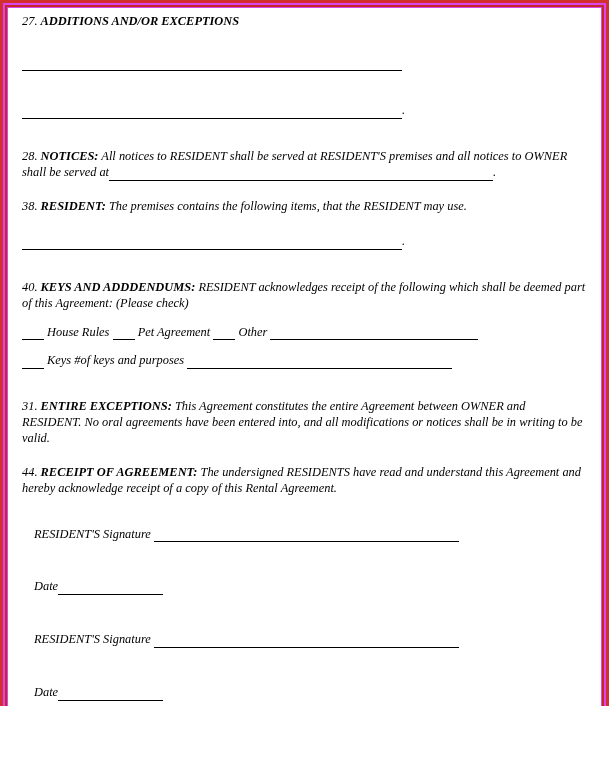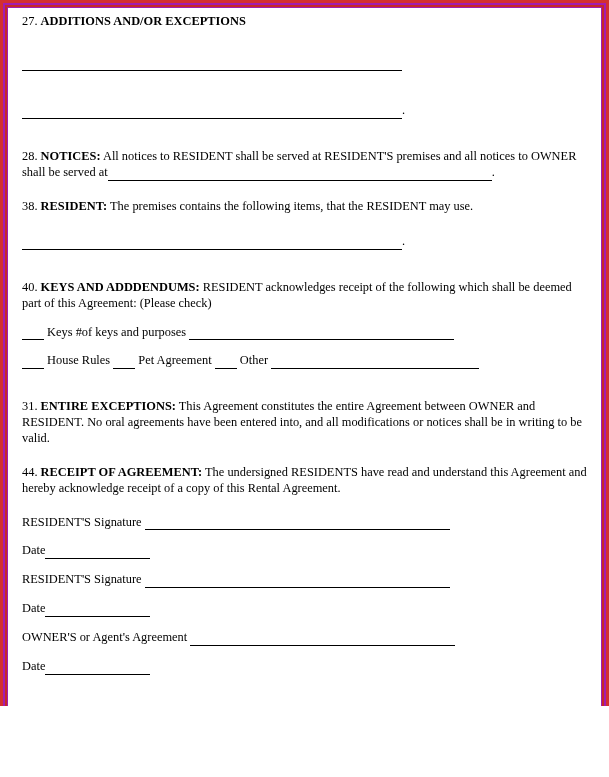--- a/index.html
+++ b/index.html
@@ -5,22 +5,23 @@
   html, body {
     margin: 0;
     padding: 0;
     background: #ffffff;
   }
   .page {
     position: relative;
     width: 609px;
     height: 706px;
     box-sizing: border-box;
-    background: #a21caf;
+    background: #d946ef;
     overflow: hidden;
+    font-style: italic;
   }
   
   .frame-outer {
     position: absolute;
     left: 0; top: 0;
     width: 609px;
     height: 777px;
     box-sizing: border-box;
     border: 3px solid #d32f2f;
     pointer-events: none;
@@ -82,21 +83,21 @@
   .r-osig  { width: 265px; }
   .r-date  { width: 105px; }
   .check {
     display: inline-block;
     border-bottom: 1.4px solid #000;
     width: 22px;
     height: 0.92em;
     vertical-align: bottom;
   }
   .dot { font-size: 12.4px; }
-  .sig-line { margin: 0; white-space: nowrap; }
+  .sig-line { margin: 12px; white-space: nowrap; }
 </style>
 </head>
 <body>
 
 <div class="page">
 
   <div class="frame-outer"></div>
   <div class="frame-inner"></div>
 
   <div class="sheet">
@@ -113,22 +114,22 @@
 
     <div class="sp-l"></div>
 
     <p class="clause"><span class="num">38.</span> <span class="head">RESIDENT:</span> <span>The premises contains the following items, that the RESIDENT may use.</span></p>
     <div class="sp-s"></div>
     <p class="rule-row"><span class="rule r-inv"></span><span class="dot">.</span></p>
 
     <div class="sp-l"></div>
 
     <p class="clause"><span class="num">40.</span> <span class="head">KEYS AND ADDDENDUMS:</span> <span>RESIDENT acknowledges receipt of the following which shall be deemed part of this Agreement: (Please check)</span></p>
+    <p class="rule-row"><span class="check"></span> <span>House Rules</span> <span class="check"></span> <span>Pet Agreement</span> <span class="check"></span> <span>Other</span> <span class="rule r-other"></span></p>
     <p class="rule-row"><span class="check"></span> <span>Keys #of keys and purposes</span> <span class="rule r-keys"></span></p>
-    <p class="rule-row"><span class="check"></span> <span>House Rules</span> <span class="check"></span> <span>Pet Agreement</span> <span class="check"></span> <span>Other</span> <span class="rule r-other"></span></p>
 
     <div class="sp-l"></div>
 
     <p class="clause"><span class="num">31.</span> <span class="head">ENTIRE EXCEPTIONS:</span> <span>This Agreement constitutes the entire Agreement between OWNER and RESIDENT. No oral agreements have been entered into, and all modifications or notices shall be in writing to be valid.</span></p>
 
     <div class="sp-l"></div>
 
     <p class="clause"><span class="num">44.</span> <span class="head">RECEIPT OF AGREEMENT:</span> <span>The undersigned RESIDENTS have read and understand this Agreement and hereby acknowledge receipt of a copy of this Rental Agreement.</span></p>
 
     <div class="sp-l"></div>

